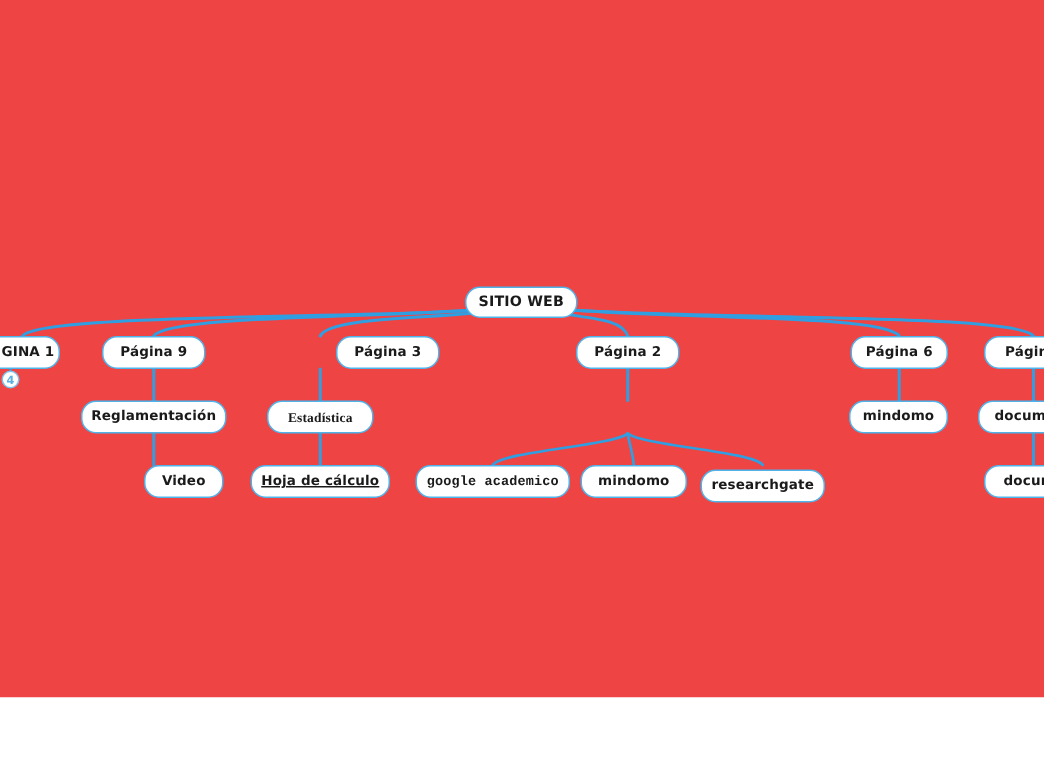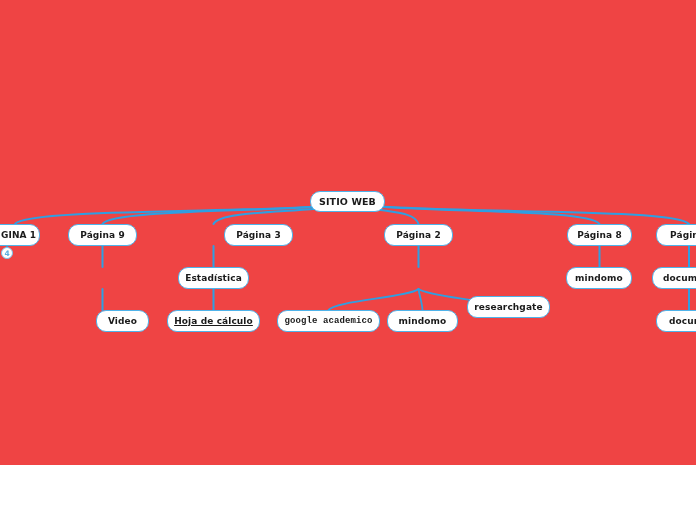--- a/index.html
+++ b/index.html
@@ -102,29 +102,30 @@
       <path d="M7,246 L7,248.5" stroke-width="1.5"></path>
     </g>
   </svg>
 
   <div class="node root" style="left:310px; top:191px; width:75px;">SITIO WEB</div>
 
   <div class="node cut-left" style="left:-28px; top:224px; width:68px;">GINA 1</div>
   <div class="node" style="left:68px; top:224px; width:69px;">Página 9</div>
   <div class="node" style="left:196px; top:224px; width:69px;margin-left:28px;">Página 3</div>
   <div class="node" style="left:384px; top:224px; width:69px;">Página 2</div>
-  <div class="node" style="left:567px; top:224px; width:65px;">Página 8</div>
+  <div class="node" style="left:567px; top:224px; width:65px;">Página 6</div>
   <div class="node cut-right" style="left:656px; top:224px; width:80px; padding-left:13px;">Págin</div>
 
   <div class="badge">4</div>
 
-  <div class="node" style="left:178px; top:267px; width:71px;">Estadística</div>
+  <div class="node" style="left:54px; top:267px; width:97px;">Reglamentación</div>
+  <div class="node" style="left:178px; top:267px; width:71px;font-family:Liberation Serif, serif;">Estadística</div>
   <div class="node" style="left:566px; top:267px; width:66px;">mindomo</div>
   <div class="node cut-right" style="left:652px; top:267px; width:88px; padding-left:10px;">docume</div>
 
   <div class="node" style="left:76px; top:310px; width:53px;margin-left:20px;">Video</div>
   <div class="node" style="left:167px; top:310px; width:93px;text-decoration:underline;">Hoja de cálculo</div>
   <div class="node" style="left:277px; top:310px; width:103px;font-family:Liberation Mono, monospace;">google academico</div>
   <div class="node" style="left:387px; top:310px; width:71px;">mindomo</div>
-  <div class="node" style="left:467px; top:296px; width:83px;">researchgate</div>
+  <div class="node" style="left:467px; top:313px; width:83px;">researchgate</div>
   <div class="node cut-right" style="left:656px; top:310px; width:84px; padding-left:12px;">docum</div>
 
 </div>
 
 </body></html>

